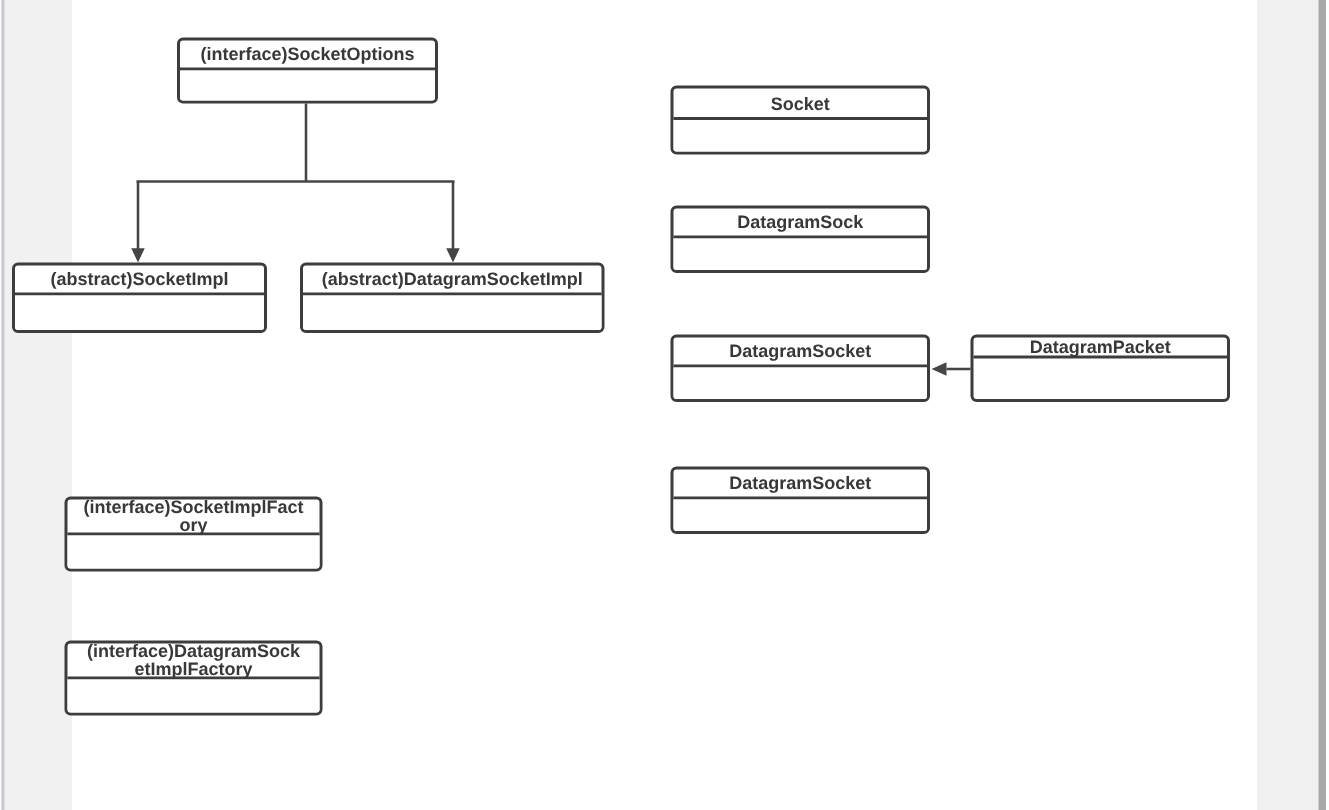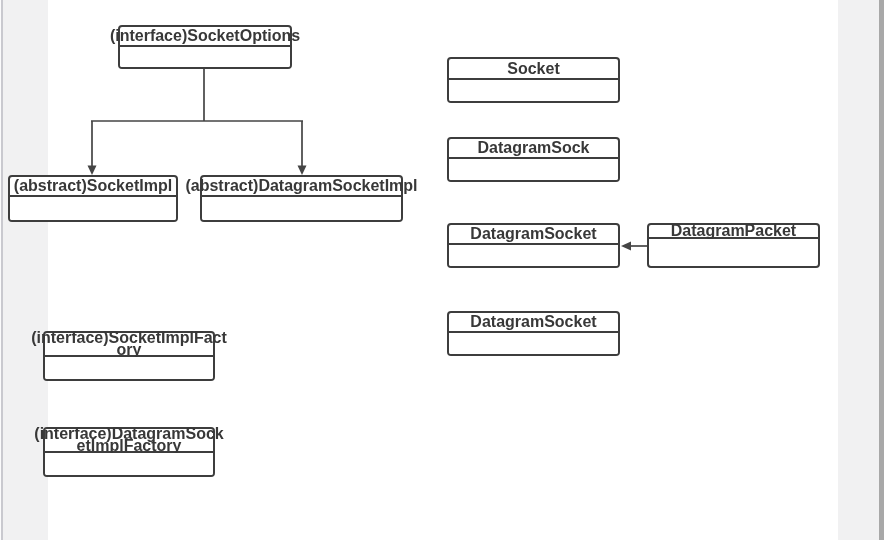--- a/index.html
+++ b/index.html
@@ -39,21 +39,21 @@
     border: 2px solid #3d3d3d;
     border-radius: 4px;
     display: flex;
     flex-direction: column;
   }
   .box-title {
     border-bottom: 2px solid #3d3d3d;
     display: flex;
     align-items: center;
     justify-content: center;
-    font-size: 16px;
+    font-size: 12px;
     font-weight: bold;
     color: #383838;
     line-height: 12px;
     text-align: center;
     white-space: pre-line;
   }
   .box-body {
     flex: 1;
     background: #ffffff;
     border-bottom-left-radius: 2px;

